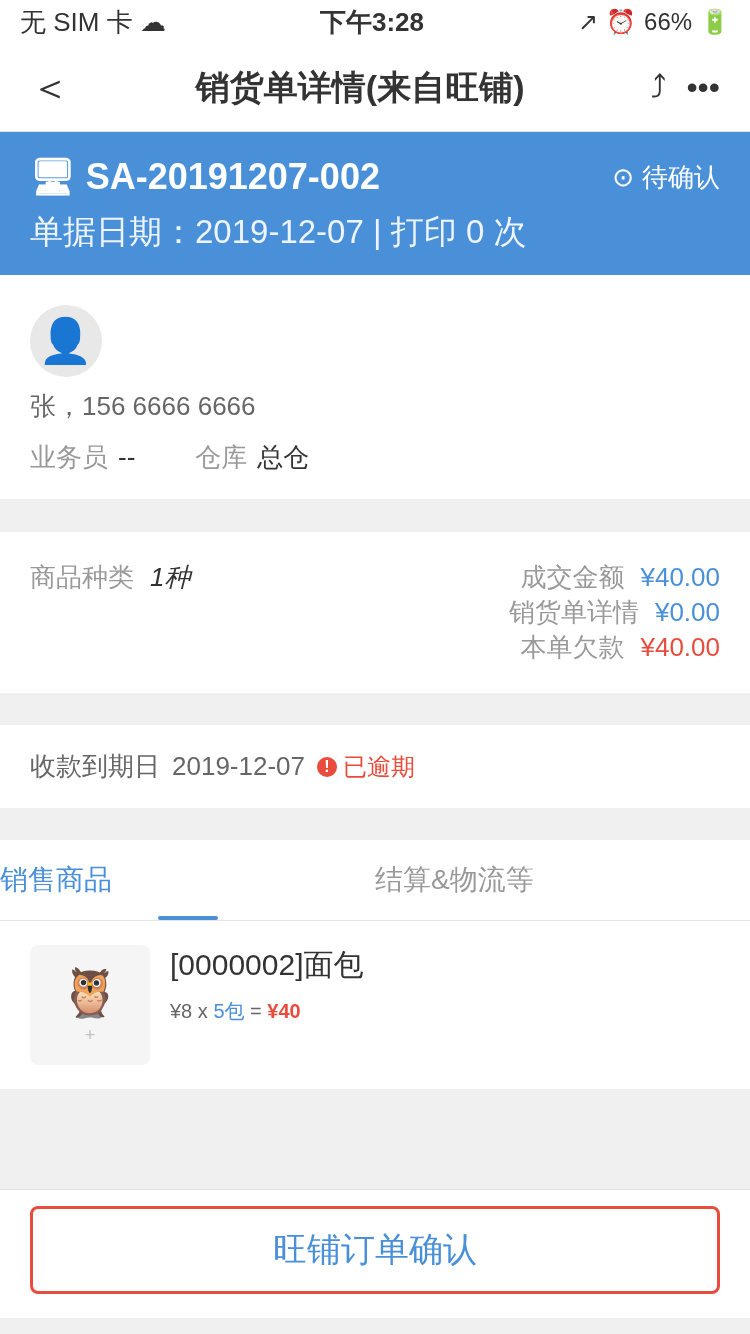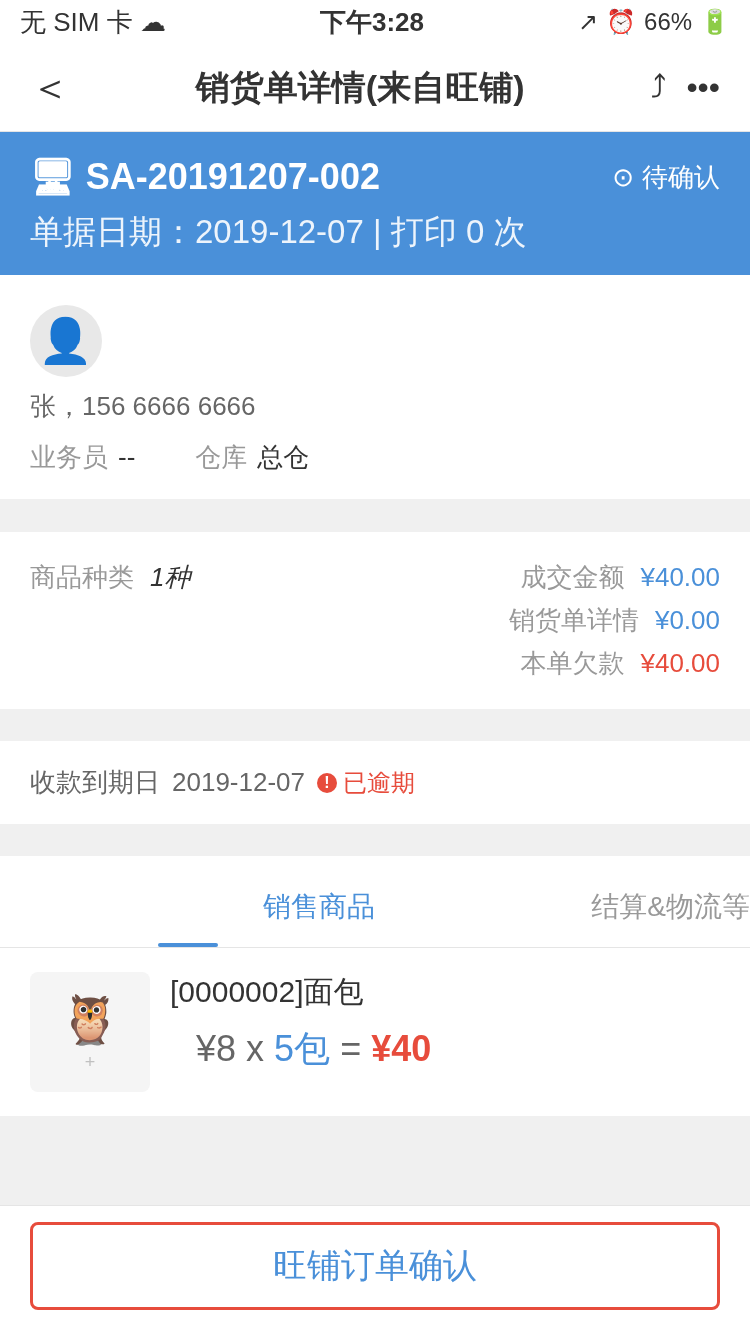--- a/index.html
+++ b/index.html
@@ -163,21 +163,20 @@
       gap: 16px;
       font-size: 26px;
       color: #666;
     }
     .summary-left-label { color: #999; }
     .summary-left-value { color: #333; font-style: italic; }
     .summary-right {
       display: flex;
       flex-direction: column;
       align-items: flex-end;
-      gap: 8px;
       justify-content: flex-end;
     }
     .summary-amount-row {
       display: flex;
       align-items: center;
       gap: 16px;
       font-size: 26px;
     }
     .amount-label { color: #999; }
     .amount-value { color: #4A90D9; font-weight: 500; }
@@ -222,26 +221,25 @@
     }
     .tabs-bar {
       display: flex;
       border-bottom: 1px solid #e5e5e5;
     }
     .tab-item {
       flex: 1;
       height: 80px;
       display: flex;
       align-items: center;
-      justify-content: flex-end;
+      justify-content: flex-start;
       font-size: 28px;
       color: #999;
       cursor: pointer;
       position: relative;
-      margin-top: 11px;
     }
     .tab-item.active {
       color: #4A90D9;
     }
     .tab-item.active::after {
       content: '';
       position: absolute;
       bottom: 0;
       left: 50%;
       transform: translateX(-50%);
@@ -286,37 +284,36 @@
     }
     .product-info {
       flex: 1;
     }
     .product-name {
       font-size: 30px;
       color: #333;
       margin-bottom: 12px;
     }
     .product-price-row {
-      font-size: 36px;
+      font-size: 20px;
       color: #666;
-      margin-left: 26px;
     }
     .price-highlight { color: #4A90D9; }
     .price-total { color: #e74c3c; font-weight: 600; }
 
     
     .bottom-content {
       background: #f0f0f0;
       min-height: 260px;
     }
 
     
     .bottom-btn-container {
       position: fixed;
-      bottom: 0;
+      bottom: 16px;
       left: 0;
       width: 750px;
       background: #fff;
       padding: 16px 30px 24px;
       border-top: 1px solid #e5e5e5;
     }
     .confirm-btn {
       width: 100%;
       height: 88px;
       background: #fff;

